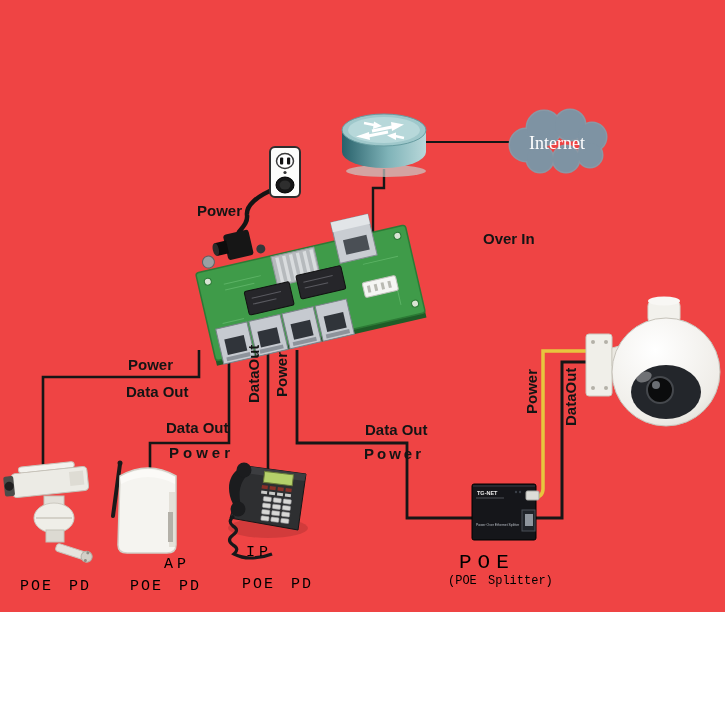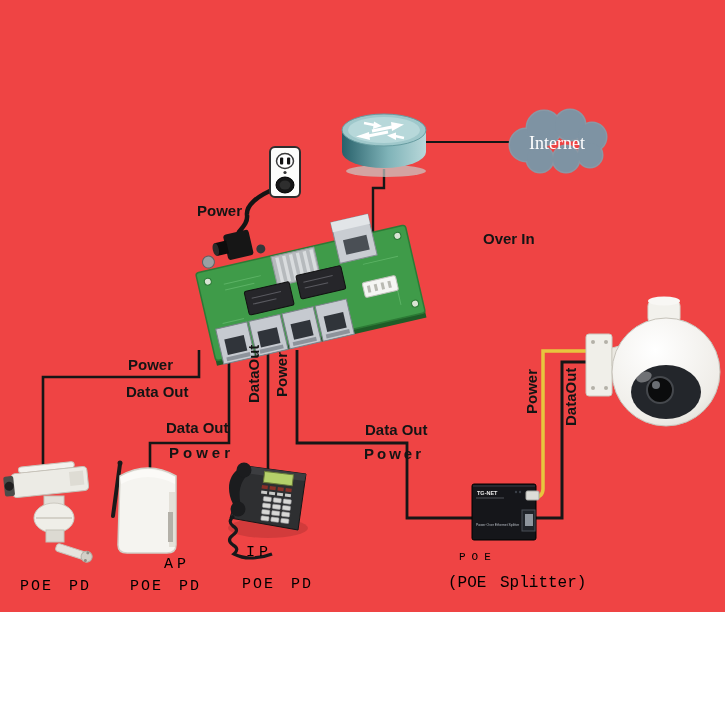--- a/index.html
+++ b/index.html
@@ -299,16 +299,16 @@
   <div class="lbl ls3" style="left:364px;top:445px">Power</div>
 
   <div class="vlbl" style="left:523px;top:414px">Power</div>
   <div class="vlbl" style="left:562px;top:426px">DataOut</div>
 
   <div class="cap" style="left:20px;top:578px">POE PD</div>
   <div class="cap" style="left:164px;top:556px;letter-spacing:4px">AP</div>
   <div class="cap" style="left:130px;top:578px">POE PD</div>
   <div class="cap" style="left:246px;top:544px;letter-spacing:4px">IP</div>
   <div class="cap" style="left:242px;top:576px">POE PD</div>
-  <div class="cap" style="left:459px;top:551px;font-size:11px;letter-spacing:6px">POE</div>
-  <div class="cap" style="left:448px;top:574px;font-size:16px;letter-spacing:0;word-spacing:4px">(POE Splitter)</div>
+  <div class="cap" style="left:459px;top:551px;font-size:21px;letter-spacing:6px">POE</div>
+  <div class="cap" style="left:448px;top:574px;font-size:12px;letter-spacing:0;word-spacing:4px">(POE Splitter)</div>
 
 </div>
 
 </body></html>

